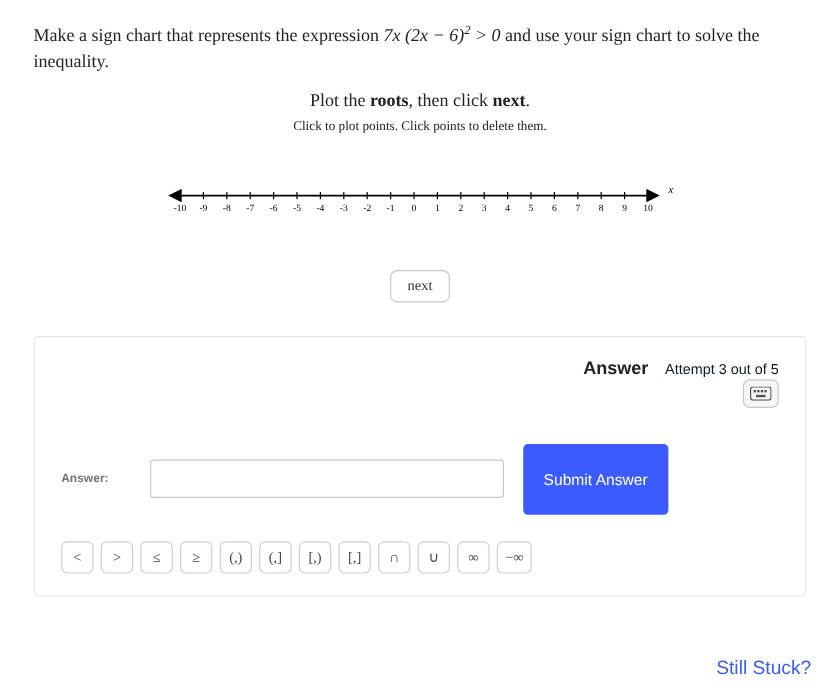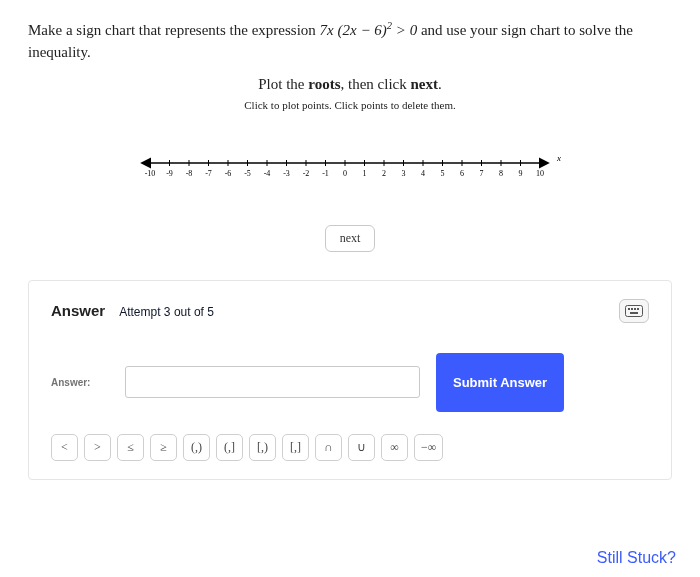--- a/index.html
+++ b/index.html
@@ -47,23 +47,24 @@
     .divider { height: 28px; }
     .answer-card {
       border: 1px solid #e5e5e5;
       border-radius: 4px;
       padding: 18px 22px 18px 22px;
       background: #fff;
       font-family: -apple-system, BlinkMacSystemFont, "Segoe UI", Arial, sans-serif;
     }
     .answer-head {
       display: flex;
-      align-items: center;
+      align-items: flex-end;
       justify-content: space-between;
       margin-bottom: 30px;
+      flex-direction: column;
     }
     .answer-head-left { display: flex; align-items: baseline; gap: 14px; }
     .answer-label { font-weight: 700; font-size: 15px; color: #222; }
     .attempt { font-size: 12px; color: #0f172a; }
     .keyboard-btn {
       width: 30px; height: 24px;
       border: 1px solid #c9c9c9;
       border-radius: 6px;
       background: #f6f6f6;
       display: flex; align-items: center; justify-content: center;
@@ -86,21 +87,21 @@
       font-size: 14px;
       max-width: 295px;
     }
     .submit-btn {
       background: #3b5bff;
       color: #fff;
       border: none;
       border-radius: 4px;
       padding: 22px 17px;
       font-size: 13px;
-      font-weight: 700;
+      font-weight: 400;
       cursor: pointer;
       font-family: inherit;
       text-align: center;
     }
     .symbols-row { display: flex; gap: 6px; flex-wrap: wrap; }
     .sym-btn {
       min-width: 27px;
       height: 27px;
       border: 1px solid #cfcfcf;
       border-radius: 5px;

